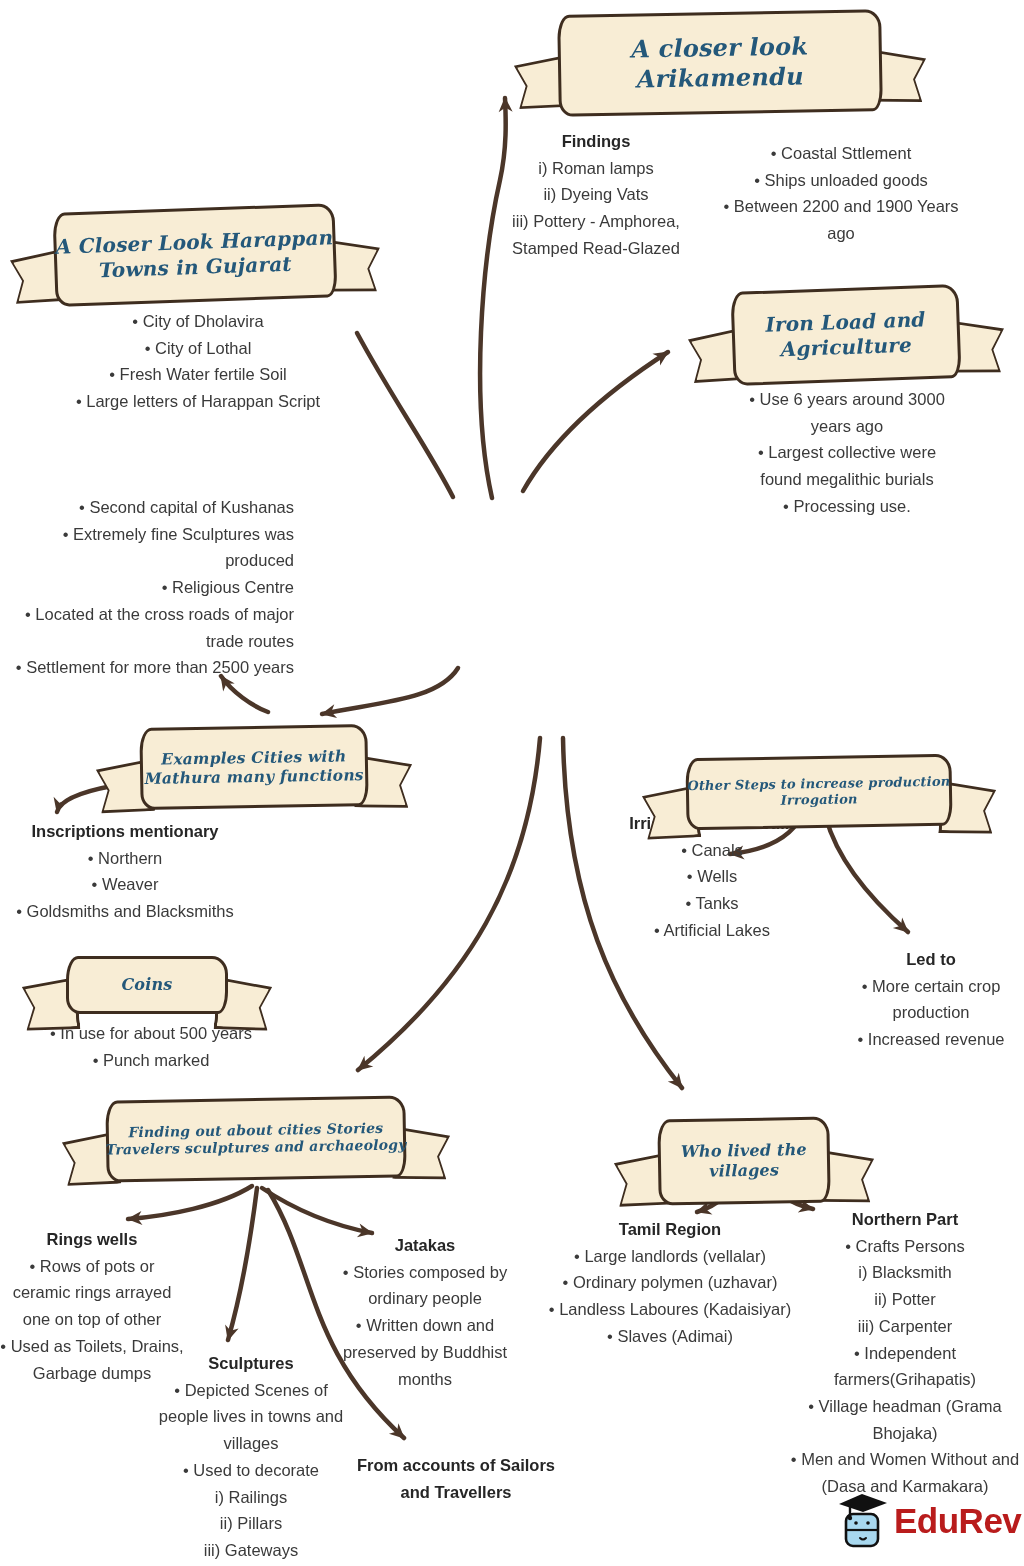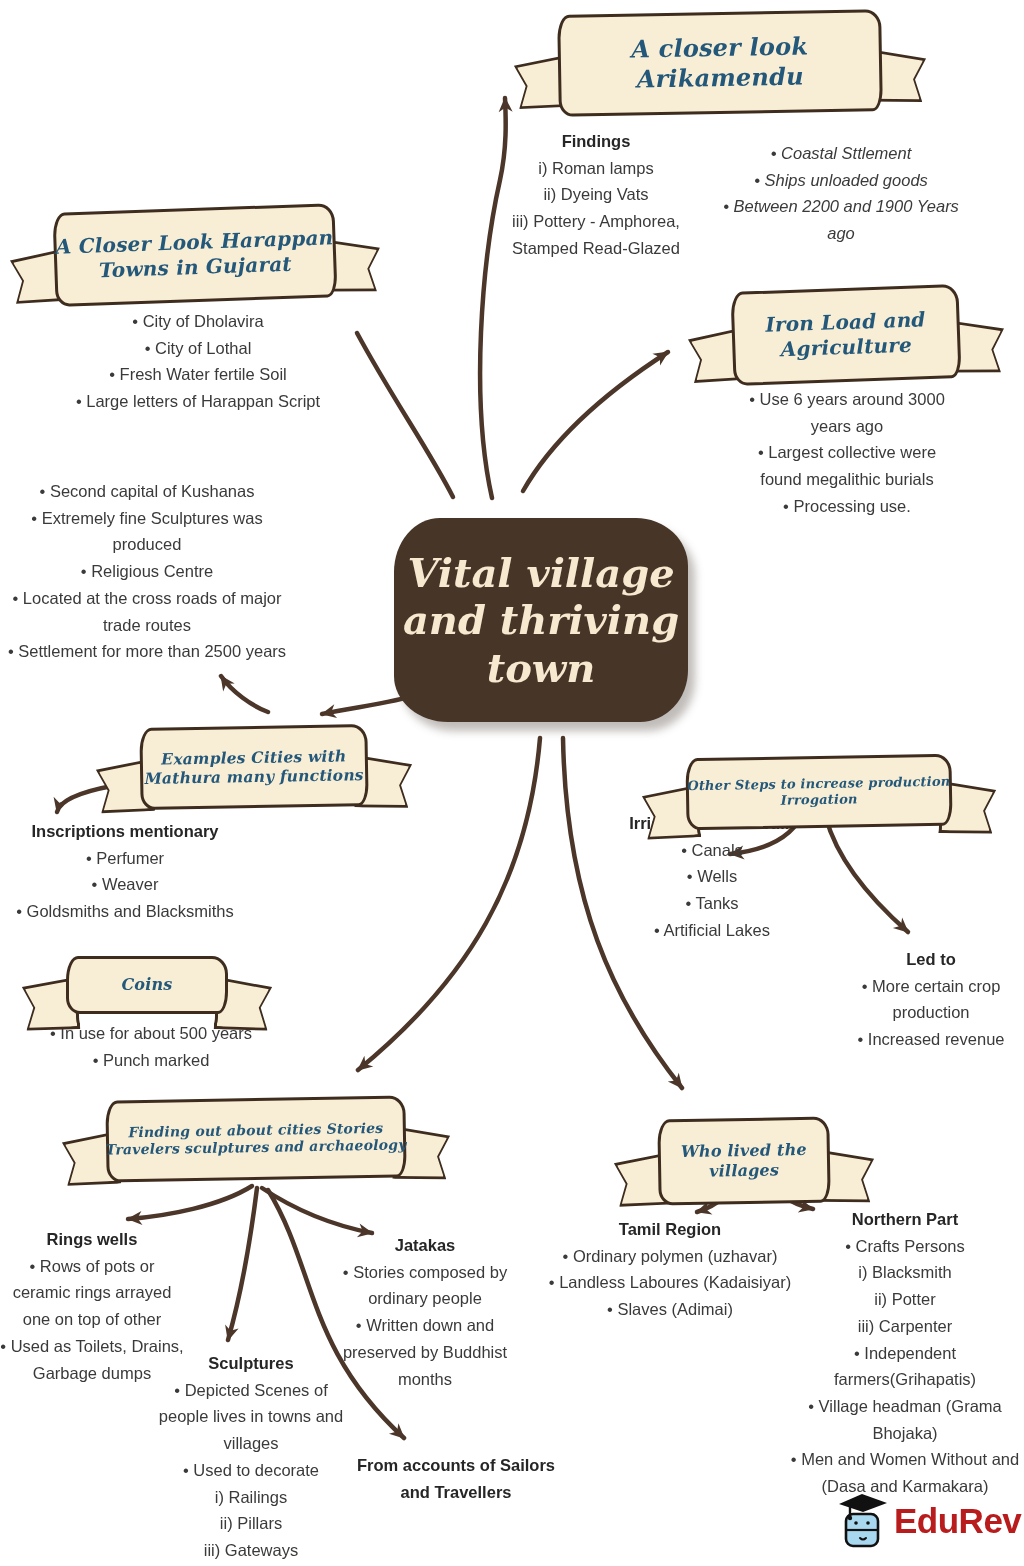--- a/index.html
+++ b/index.html
@@ -55,24 +55,24 @@
     box-shadow:7px 9px 8px rgba(90,80,70,.38);
     display:flex;flex-direction:column;justify-content:center;align-items:center;}
   .blob .bl{font-family:"DejaVu Serif",serif;font-style:italic;font-weight:700;
     color:var(--blobtext);font-size:40px;line-height:1.18;white-space:nowrap;}
 
   
   .tblock{position:absolute;z-index:2;text-align:center;color:var(--body);
     font-size:16.5px;line-height:1.62;}
   .tblock .h{font-weight:700;color:var(--head);}
   #t-findings{left:492px;top:128px;width:208px;}
-  #t-coastal{left:710px;top:140px;width:262px;font-style:italic;}
+  #t-coastal{left:710px;top:140px;width:262px;}
   #t-harappan-items{left:52px;top:308px;width:292px;}
   #t-iron-items{left:736px;top:386px;width:222px;}
-  #t-kushanas{left:0px;top:478px;width:294px;}
+  #t-kushanas{left:0px;top:494px;width:294px;text-align:right;}
   #t-inscriptions{left:0px;top:818px;width:250px;}
   #t-coins-items{left:16px;top:1020px;width:270px;}
   #t-irrigation{left:616px;top:810px;width:192px;}
   #t-ledto{left:843px;top:946px;width:176px;}
   #t-ringswells{left:0px;top:1226px;width:184px;}
   #t-sculptures{left:158px;top:1350px;width:186px;}
   #t-jatakas{left:338px;top:1232px;width:174px;}
   #t-fromaccounts{left:356px;top:1452px;width:200px;font-weight:700;color:var(--head);}
   #t-tamil{left:522px;top:1216px;width:296px;}
   #t-northern{left:786px;top:1206px;width:238px;}
@@ -222,25 +222,20 @@
     <div class="tail tr">
         <div class="t-out"></div>
         <div class="t-in"></div>
       </div>
     <div class="b-center">
       <div class="b-line">Who lived the</div>
       <div class="b-line">villages</div>
     </div>
   </div>
 
-  <div class="blob">
-    <div class="bl">Vital village</div>
-    <div class="bl">and thriving</div>
-    <div class="bl">town</div>
-  </div>
 
   <div class="tblock" id="t-findings">
     <div class="h">Findings</div>
     <div>i) Roman lamps</div>
     <div>ii) Dyeing Vats</div>
     <div>iii) Pottery - Amphorea,</div>
     <div>Stamped Read-Glazed</div>
   </div>
 
   <div class="tblock" id="t-coastal">
@@ -265,21 +260,21 @@
   <div class="tblock" id="t-kushanas">
     <div>• Second capital of Kushanas</div>
     <div>• Extremely fine Sculptures was produced</div>
     <div>• Religious Centre</div>
     <div>• Located at the cross roads of major trade routes</div>
     <div>• Settlement for more than 2500 years</div>
   </div>
 
   <div class="tblock" id="t-inscriptions">
     <div class="h">Inscriptions mentionary</div>
-    <div>• Perfumer</div>
+    <div>• Northern</div>
     <div>• Weaver</div>
     <div>• Goldsmiths and Blacksmiths</div>
   </div>
 
   <div class="tblock" id="t-coins-items">
     <div>• In use for about 500 years</div>
     <div>• Punch marked</div>
   </div>
 
   <div class="tblock" id="t-irrigation">
@@ -316,20 +311,21 @@
     <div>• Stories composed by ordinary people</div>
     <div>• Written down and preserved by Buddhist months</div>
   </div>
 
   <div class="tblock" id="t-fromaccounts">
     <div>From accounts of Sailors and Travellers</div>
   </div>
 
   <div class="tblock" id="t-tamil">
     <div class="h">Tamil Region</div>
+    <div>• Large landlords (vellalar)</div>
     <div>• Ordinary polymen (uzhavar)</div>
     <div>• Landless Laboures (Kadaisiyar)</div>
     <div>• Slaves (Adimai)</div>
   </div>
 
   <div class="tblock" id="t-northern">
     <div class="h">Northern Part</div>
     <div>• Crafts Persons</div>
     <div>i) Blacksmith</div>
     <div>ii) Potter</div>

